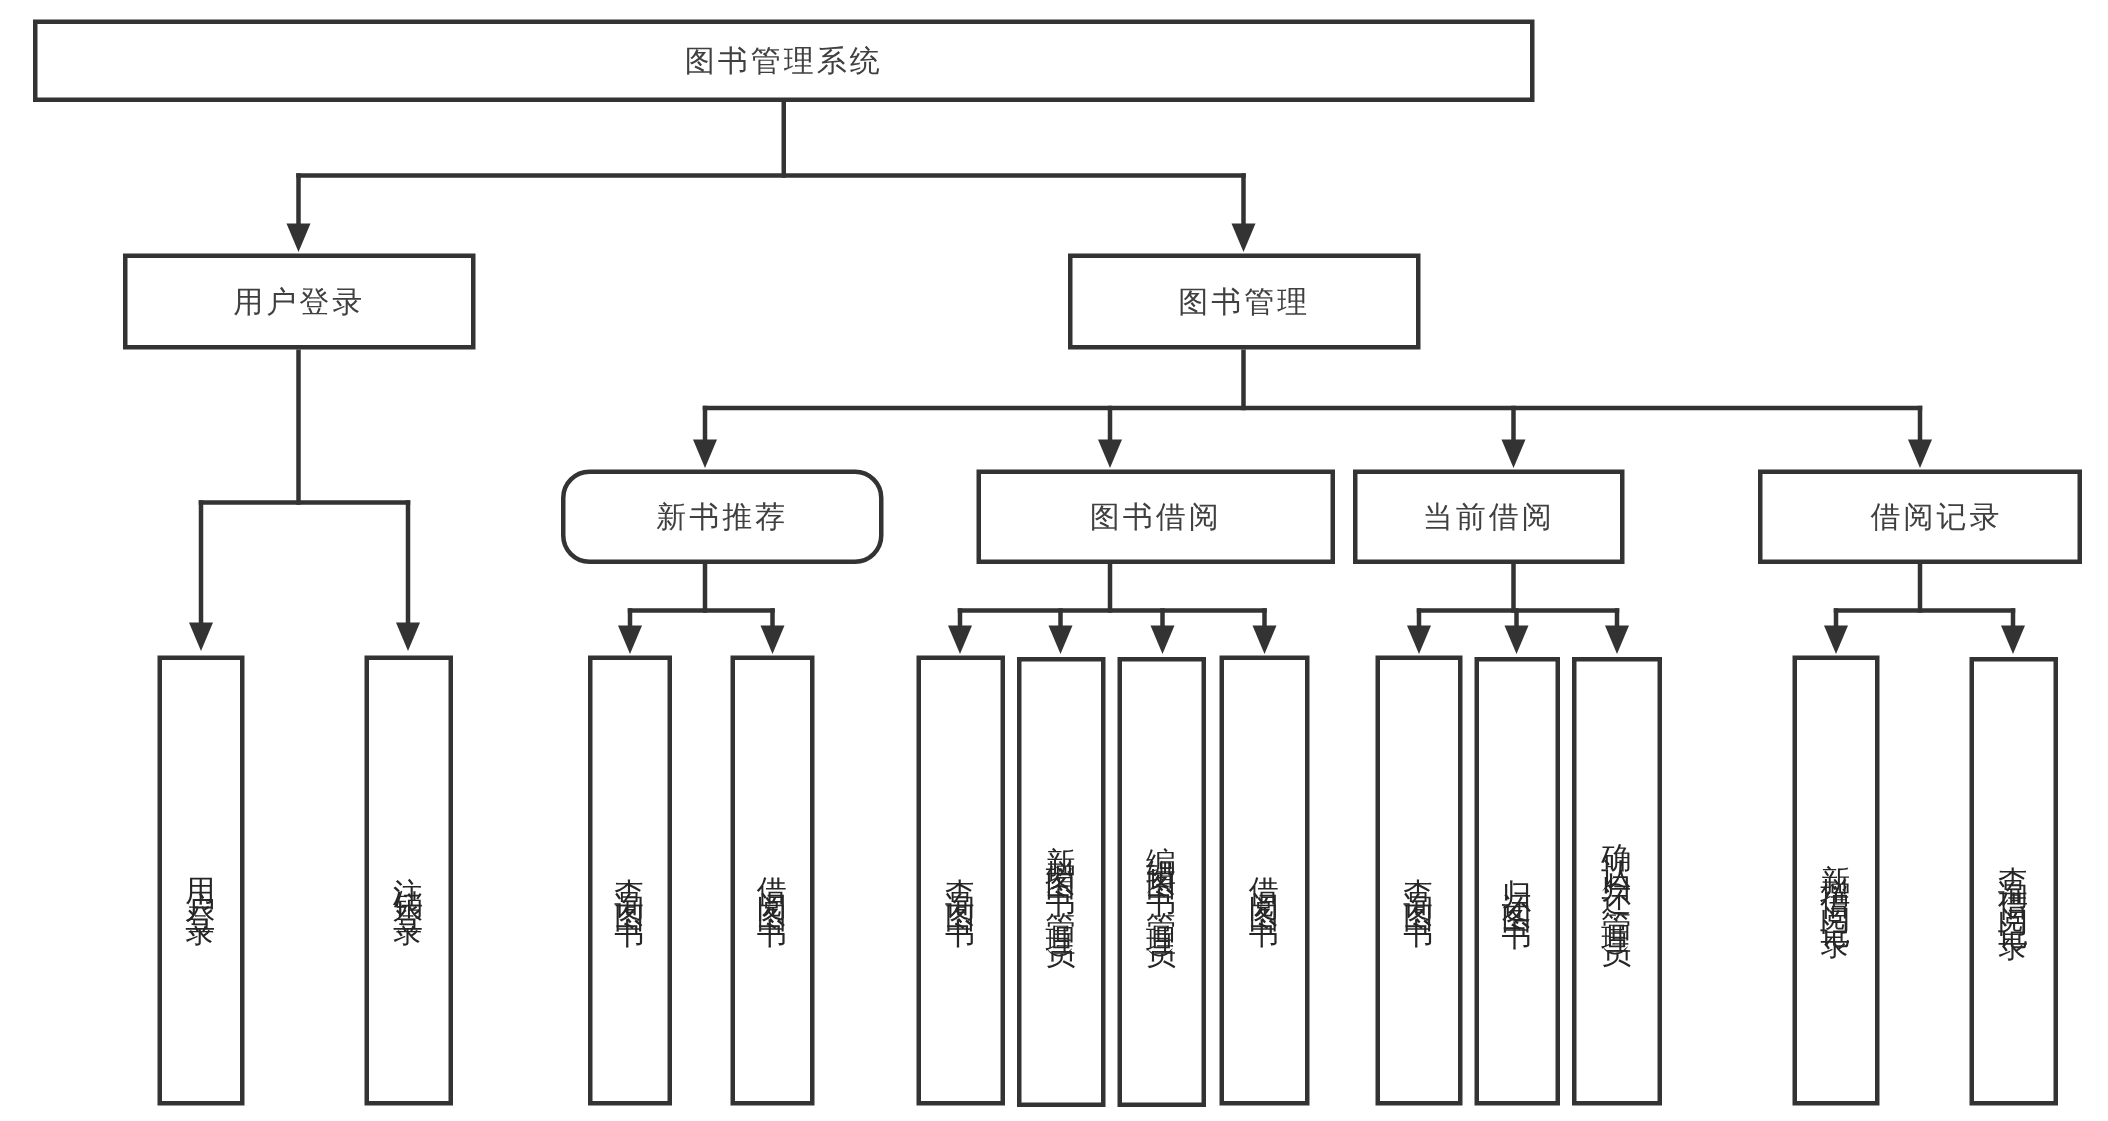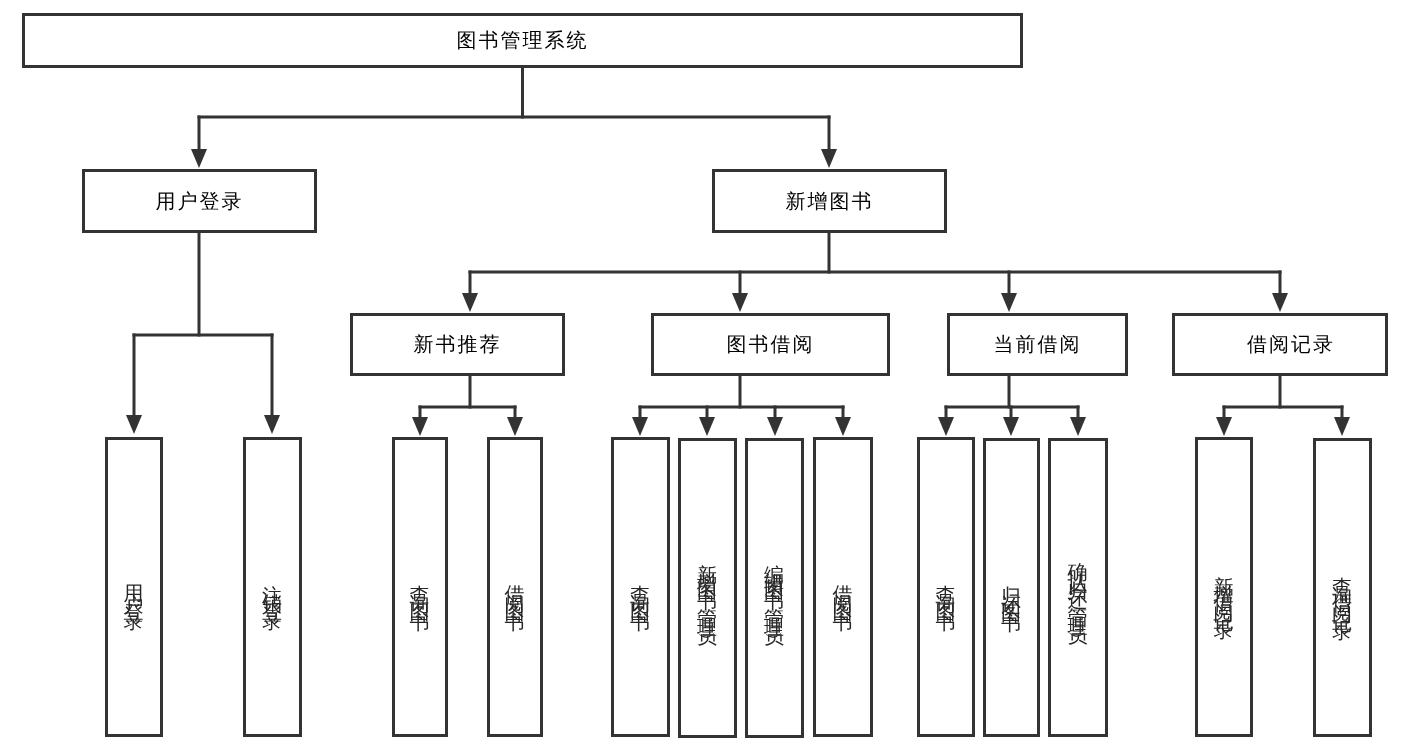--- a/index.html
+++ b/index.html
@@ -22,21 +22,21 @@
     height: 747px;
   }
   .node {
     position: absolute;
     box-sizing: border-box;
     border: 3px solid #333333;
     background: #ffffff;
     display: flex;
     align-items: center;
     justify-content: center;
-    color: #000000;
+    color: #404040;
     font-size: 20px;
     letter-spacing: 2px;
     white-space: nowrap;
   }
   .leaf {
     position: absolute;
     box-sizing: border-box;
     border: 3px solid #333333;
     background: #ffffff;
     display: flex;
@@ -139,25 +139,25 @@
       <line x1="1224" y1="407" x2="1224" y2="420"></line>
       <polygon points="1216,417 1232,417 1224,436" fill="#333333" stroke="none"></polygon>
       <line x1="1342" y1="407" x2="1342" y2="420"></line>
       <polygon points="1334,417 1350,417 1342,436" fill="#333333" stroke="none"></polygon>
     </g>
   </svg>
 
   <div class="node" style="left:22px; top:13px; width:1001px; height:55px;">图书管理系统</div>
 
   <div class="node" style="left:82px; top:169px; width:235px; height:64px;">用户登录</div>
-  <div class="node" style="left:712px; top:169px; width:235px; height:64px;">新增图书</div>
-
-  <div class="node" style="left:350px; top:313px; width:215px; height:63px;">新书推荐</div>
+  <div class="node" style="left:712px; top:169px; width:235px; height:64px;">图书管理</div>
+
+  <div class="node" style="left:374px; top:313px; width:215px; height:63px;border-radius:19px;">新书推荐</div>
   <div class="node" style="left:651px; top:313px; width:239px; height:63px;">图书借阅</div>
-  <div class="node" style="left:902px; top:313px; width:181px; height:63px;margin-left:45px;">当前借阅</div>
+  <div class="node" style="left:902px; top:313px; width:181px; height:63px;">当前借阅</div>
   <div class="node" style="left:1172px; top:313px; width:216px; height:63px;padding-left:22px;">借阅记录</div>
 
   <div class="leaf" style="left:105px; top:437px; width:58px; height:300px;">
     <span class="vtext">用户登录</span>
   </div>
   <div class="leaf" style="left:243px; top:437px; width:59px; height:300px;">
     <span class="vtext">注销登录</span>
   </div>
 
   <div class="leaf" style="left:392px; top:437px; width:56px; height:300px;">

